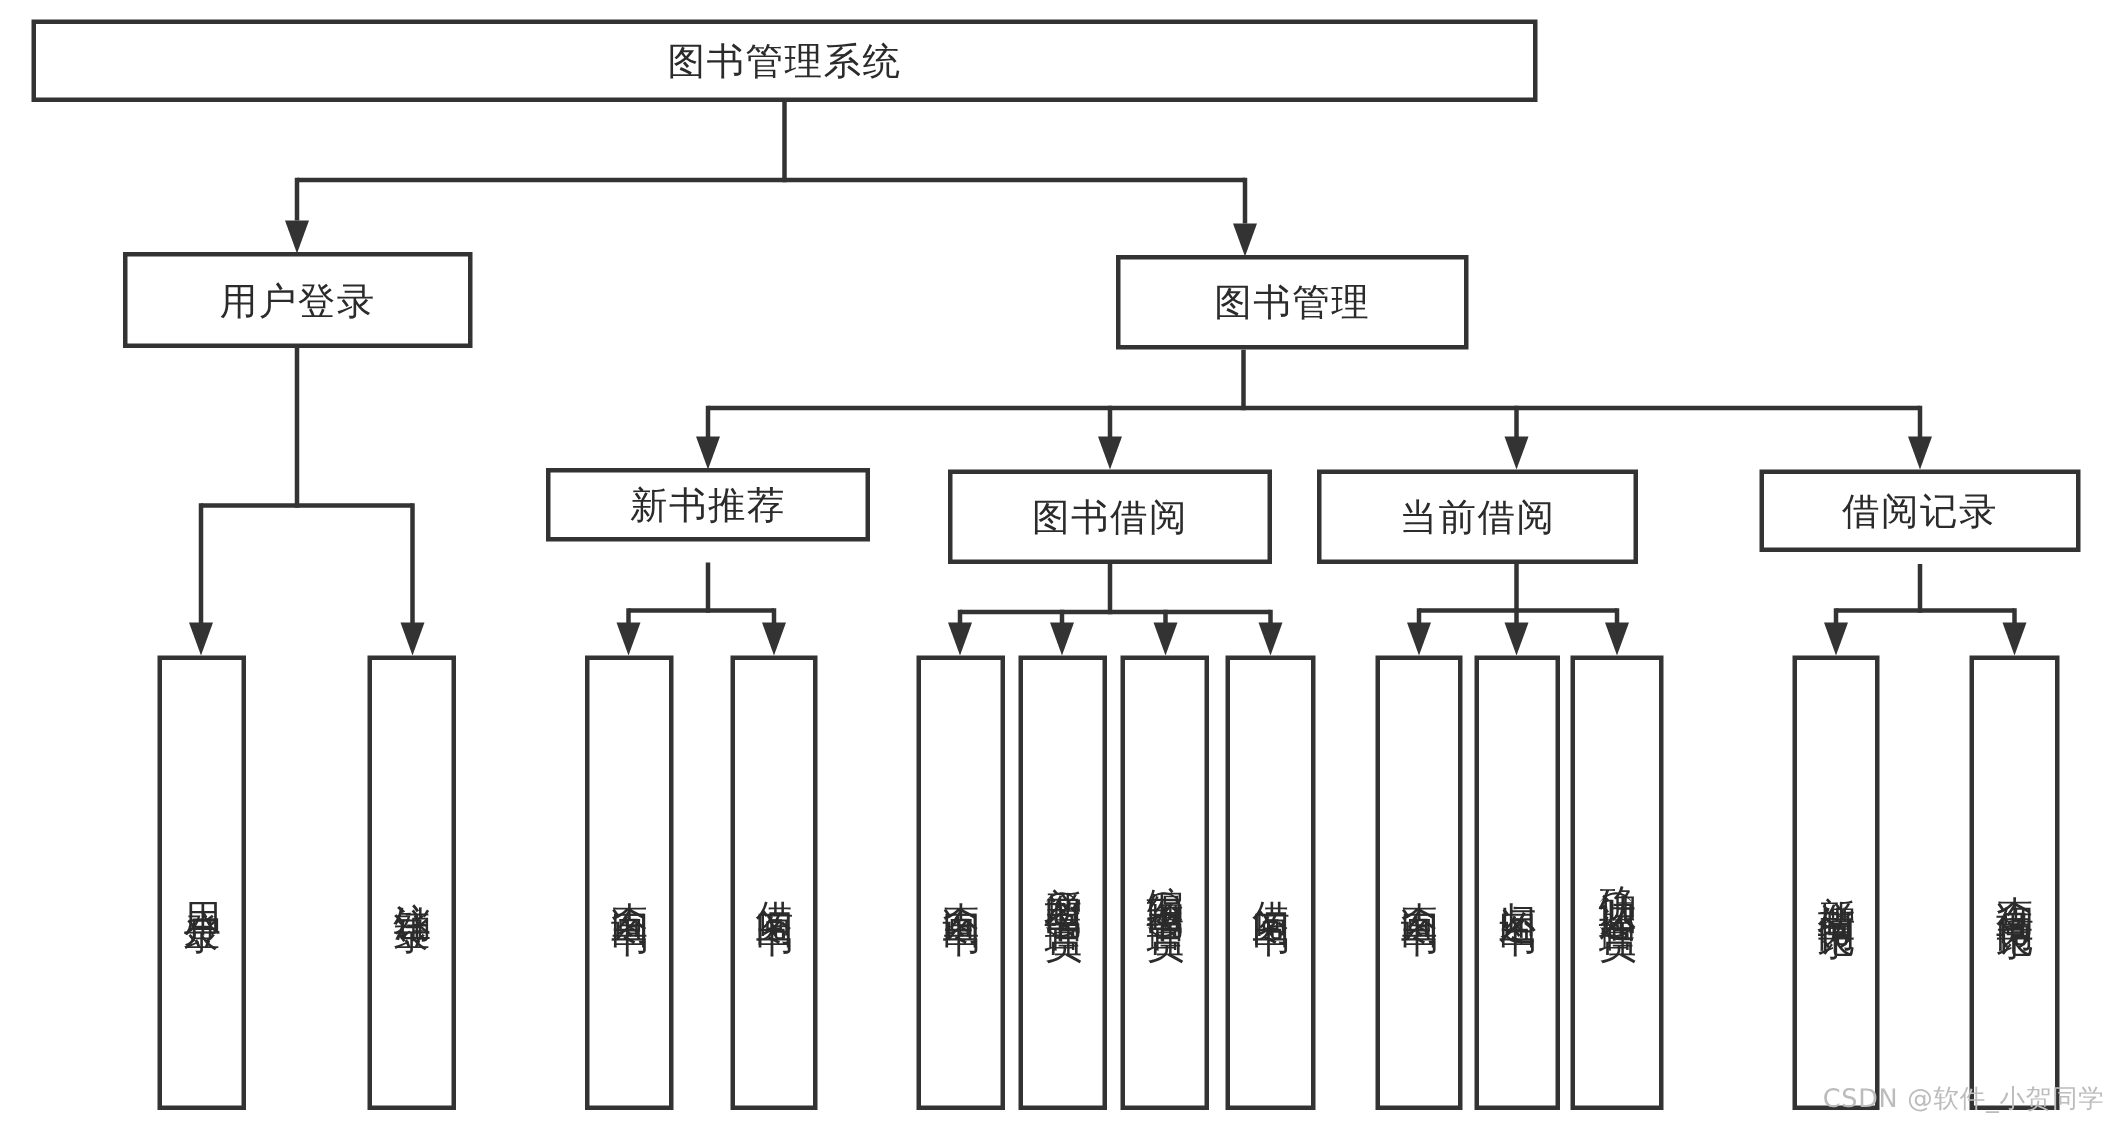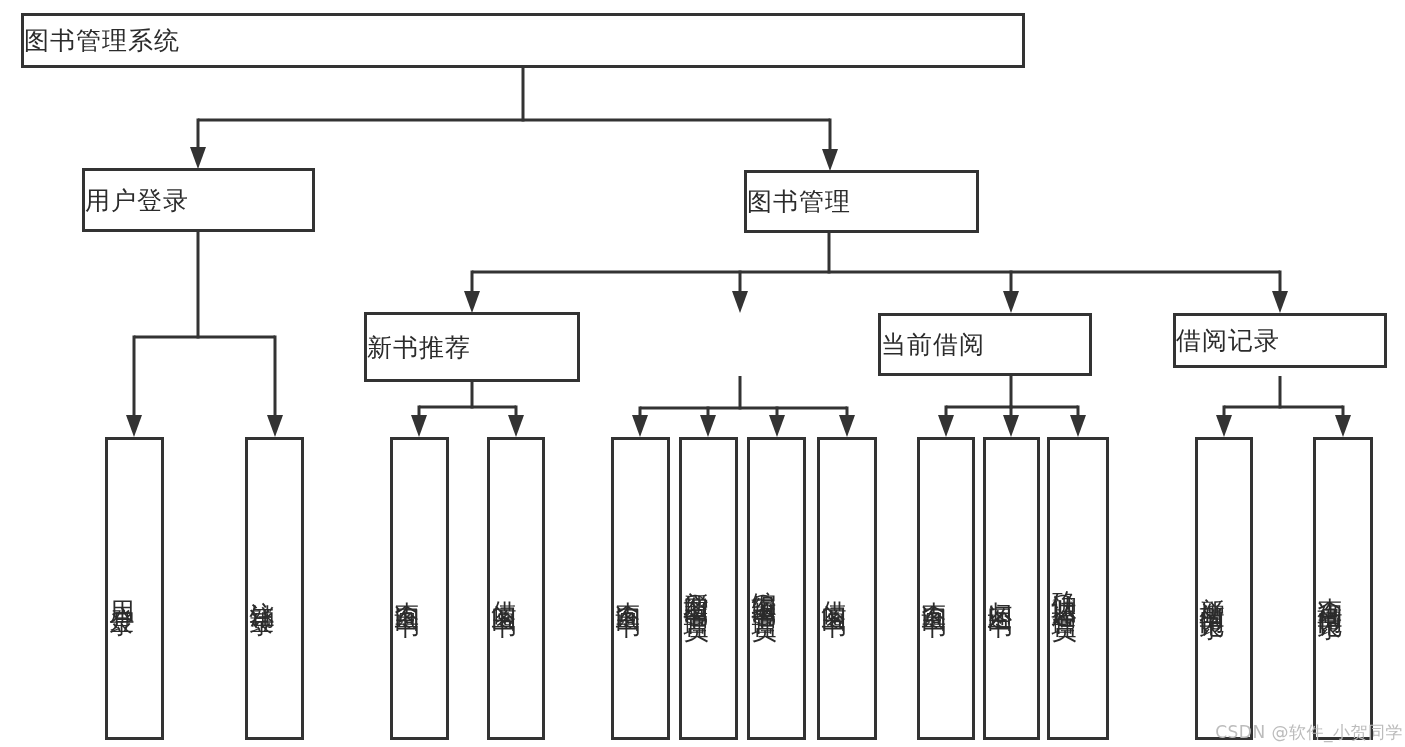--- a/index.html
+++ b/index.html
@@ -21,21 +21,21 @@
     top: 0;
     z-index: 0;
   }
   .node {
     position: absolute;
     box-sizing: border-box;
     border: 3px solid #333333;
     background: #ffffff;
     display: flex;
     align-items: center;
-    justify-content: flex-start;
+    justify-content: center;
     color: #2b2b2b;
     z-index: 1;
   }
   .hbox {
     font-size: 25px;
     letter-spacing: 1px;
     white-space: nowrap;
   }
   .vbox .vtext {
     writing-mode: vertical-rl;
@@ -142,22 +142,25 @@
     <span>图书管理系统</span>
   </div>
 
   <div class="node hbox" style="left:82px; top:168px; width:233px; height:64px;">
     <span>用户登录</span>
   </div>
   <div class="node hbox" style="left:712px; top:170px; width:235px; height:63px;margin-left:32px;">
     <span>图书管理</span>
   </div>
 
-  <div class="node hbox" style="left:364px; top:312px; width:216px; height:70px;">
+  <div class="node hbox" style="left:364px; top:312px; width:216px; height:49px;">
     <span>新书推荐</span>
+  </div>
+  <div class="node hbox" style="left:632px; top:313px; width:216px; height:63px;">
+    <span>图书借阅</span>
   </div>
   <div class="node hbox" style="left:878px; top:313px; width:214px; height:63px;">
     <span>当前借阅</span>
   </div>
   <div class="node hbox" style="left:1173px; top:313px; width:214px; height:55px;">
     <span>借阅记录</span>
   </div>
 
   <div class="node vbox" style="left:105px; top:437px; width:59px; height:303px;">
     <span class="vtext">用户登录</span>

